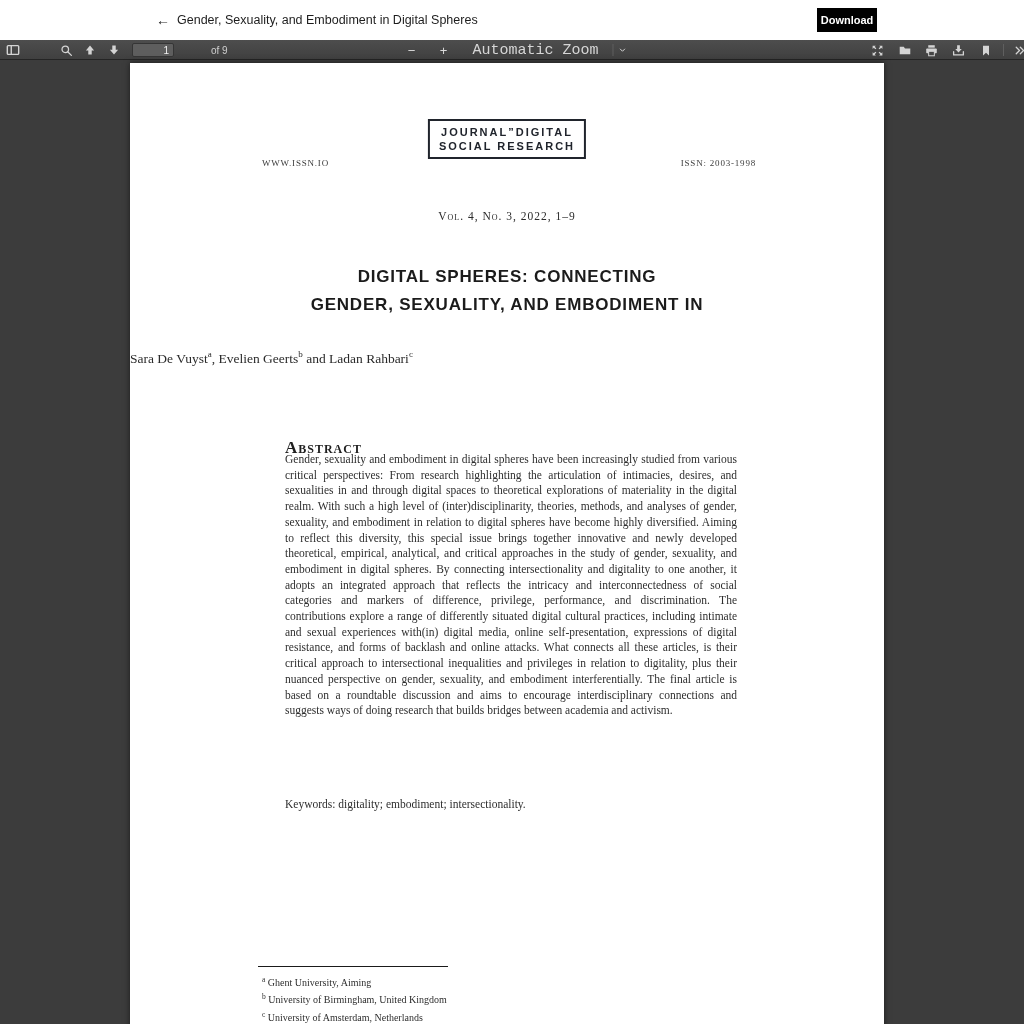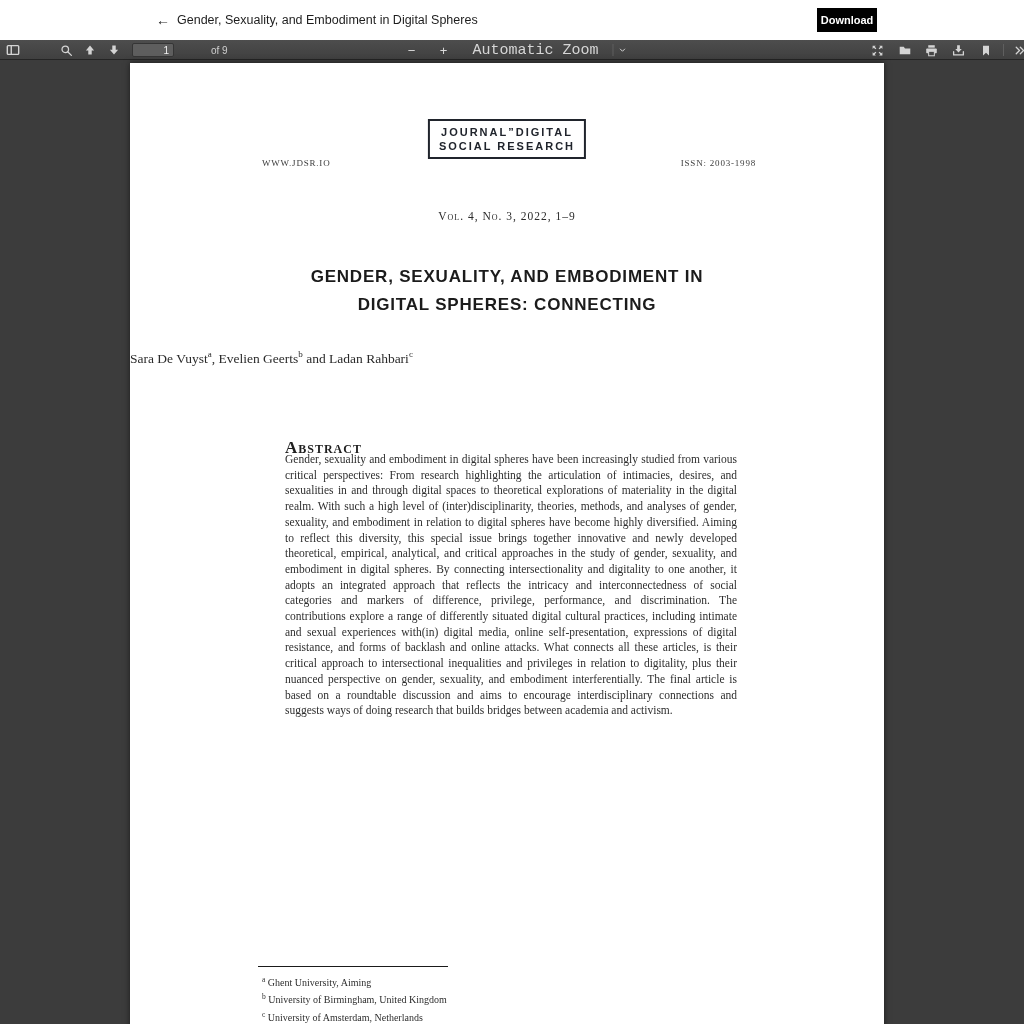--- a/index.html
+++ b/index.html
@@ -165,39 +165,40 @@
 
 <div class="viewer">
   <div class="page">
 
     <div class="logo-box">
       <div class="logo-line">JOURNAL”DIGITAL</div>
       <div class="logo-line">SOCIAL RESEARCH</div>
     </div>
 
     <div class="meta-row">
-      <span>WWW.JDSR.IO</span>
+      <span>WWW.ISSN.IO</span>
       <span>ISSN: 2003-1998</span>
     </div>
 
     <div class="vol-line">Vol. 4, No. 3, 2022, 1–9</div>
 
     <div class="art-title">
+      <div>DIGITAL SPHERES: CONNECTING</div>
       <div>GENDER, SEXUALITY, AND EMBODIMENT IN</div>
-      <div>DIGITAL SPHERES: CONNECTING</div>
     </div>
 
     <div class="authors">
       <span>Sara De Vuyst</span><sup>a</sup><span>, </span><span>Evelien Geerts</span><sup>b</sup><span> and </span><span>Ladan Rahbari</span><sup>c</sup>
     </div>
 
     <div class="abstract-head">Abstract</div>
 
     <p class="abstract-body">Gender, sexuality and embodiment in digital spheres have been increasingly studied from various critical perspectives: From research highlighting the articulation of intimacies, desires, and sexualities in and through digital spaces to theoretical explorations of materiality in the digital realm. With such a high level of (inter)disciplinarity, theories, methods, and analyses of gender, sexuality, and embodiment in relation to digital spheres have become highly diversified. Aiming to reflect this diversity, this special issue brings together innovative and newly developed theoretical, empirical, analytical, and critical approaches in the study of gender, sexuality, and embodiment in digital spheres. By connecting intersectionality and digitality to one another, it adopts an integrated approach that reflects the intricacy and interconnectedness of social categories and markers of difference, privilege, performance, and discrimination. The contributions explore a range of differently situated digital cultural practices, including intimate and sexual experiences with(in) digital media, online self-presentation, expressions of digital resistance, and forms of backlash and online attacks. What connects all these articles, is their critical approach to intersectional inequalities and privileges in relation to digitality, plus their nuanced perspective on gender, sexuality, and embodiment interferentially. The final article is based on a roundtable discussion and aims to encourage interdisciplinary connections and suggests ways of doing research that builds bridges between academia and activism.</p>
 
+    <div class="keywords">Keywords: digitality; embodiment; intersectionality.</div>
 
     <div class="fn-rule"></div>
 
     <div class="footnotes">
       <div><sup>a</sup><span> Ghent University, Aiming</span></div>
       <div><sup>b</sup><span> University of Birmingham, United Kingdom</span></div>
       <div><sup>c</sup><span> University of Amsterdam, Netherlands</span></div>
     </div>
 
   </div>

